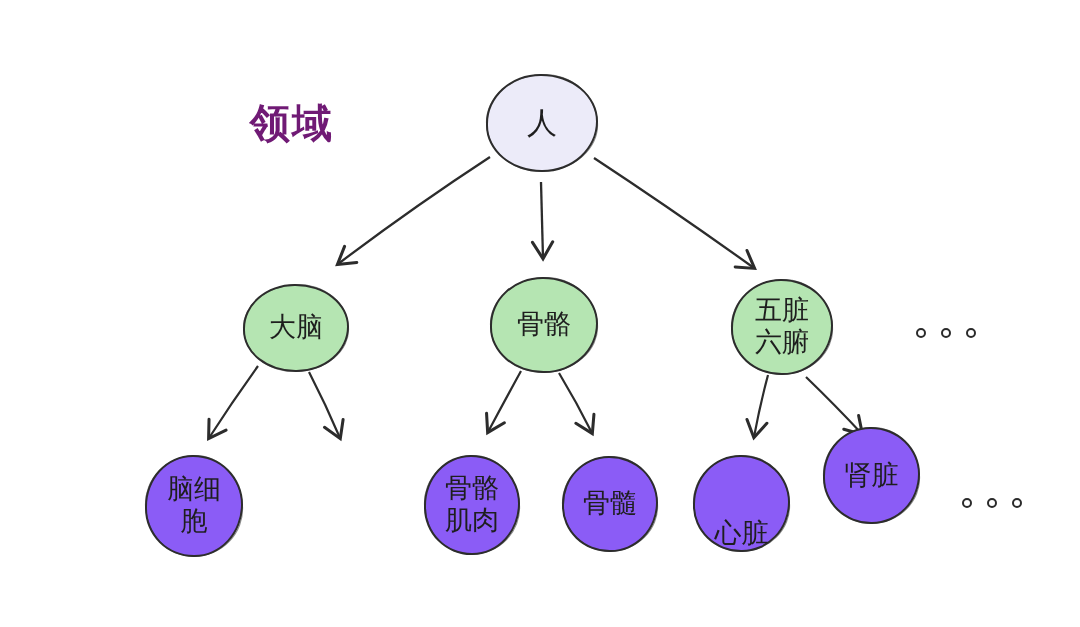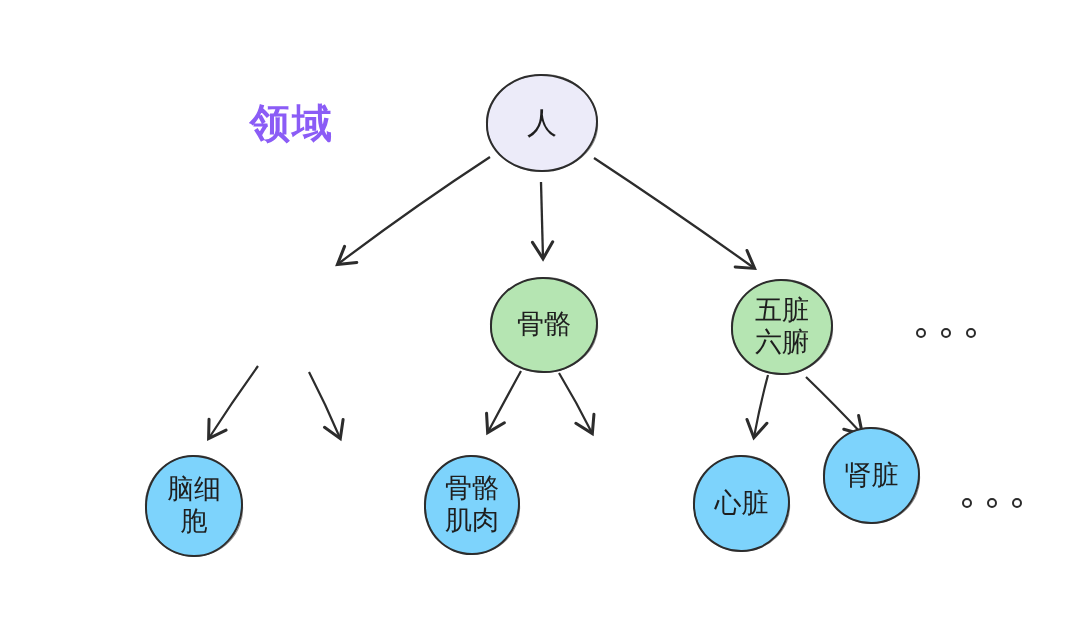--- a/index.html
+++ b/index.html
@@ -15,21 +15,21 @@
   .arrow-layer {
     position: absolute;
     left: 0; top: 0;
     width: 1080px; height: 627px;
   }
   .row-label {
     position: absolute;
     font-size: 40px;
     font-weight: 600;
     letter-spacing: 2px;
-    color: #8b5cf6;
+    color: #701a75;
     white-space: nowrap;
   }
   .node {
     position: absolute;
     display: flex;
     align-items: center;
     justify-content: center;
     text-align: center;
     font-size: 27px;
     line-height: 1.18;
@@ -44,21 +44,21 @@
     content: "";
     position: absolute;
     inset: -2px;
     border: 1.6px solid rgba(45,45,45,0.55);
     border-radius: 52% 48% 51% 49% / 48% 53% 47% 52%;
     transform: rotate(-2.5deg);
     pointer-events: none;
   }
   .node-root   { background: #ECEBF9; font-size: 30px; }
   .node-green  { background: #B5E5B2; }
-  .node-leaf   { background: #7dd3fc; }
+  .node-leaf   { background: #8b5cf6; }
   .dots {
     position: absolute;
     display: flex;
     gap: 15px;
   }
   .dot {
     width: 6px;
     height: 6px;
     border: 2.6px solid #2b2b2b;
     border-radius: 50%;
@@ -86,20 +86,23 @@
     <path d="M768 375 Q760 405 754 437" fill="none" stroke="#2c2c2c" stroke-width="2.2" marker-end="url(#ah)"></path>
     <path d="M806 377 Q836 406 862 434" fill="none" stroke="#2c2c2c" stroke-width="2.2" marker-end="url(#ah)"></path>
   </svg>
 
   <div class="row-label" style="left:250px; top:96px;">领域</div>
 
   <div class="node node-root" style="left:486px; top:74px; width:112px; height:98px;">
     <span>人</span>
   </div>
 
+  <div class="node node-green" style="left:243px; top:284px; width:106px; height:88px;">
+    <span>大脑</span>
+  </div>
   <div class="node node-green" style="left:490px; top:277px; width:108px; height:96px;">
     <span>骨骼</span>
   </div>
   <div class="node node-green" style="left:731px; top:279px; width:102px; height:96px;justify-content:center;">
     <span>五脏
 六腑</span>
   </div>
 
   <div class="dots" style="left:916px; top:328px;">
     <span class="dot"></span>
@@ -108,21 +111,24 @@
   </div>
 
   <div class="node node-leaf" style="left:145px; top:455px; width:98px; height:102px;">
     <span>脑细
 胞</span>
   </div>
   <div class="node node-leaf" style="left:424px; top:455px; width:96px; height:100px;">
     <span>骨骼
 肌肉</span>
   </div>
-  <div class="node node-leaf" style="left:693px; top:455px; width:97px; height:97px;">
+  <div class="node node-leaf" style="left:562px; top:456px; width:96px; height:96px;">
+    <span>骨髓</span>
+  </div>
+  <div class="node node-leaf" style="left:693px; top:455px; width:97px; height:97px;align-items:flex-end;">
     <span>心脏</span>
   </div>
   <div class="node node-leaf" style="left:823px; top:427px; width:97px; height:97px;">
     <span>肾脏</span>
   </div>
 
   <div class="dots" style="left:962px; top:498px;">
     <span class="dot"></span>
     <span class="dot"></span>
     <span class="dot"></span>

